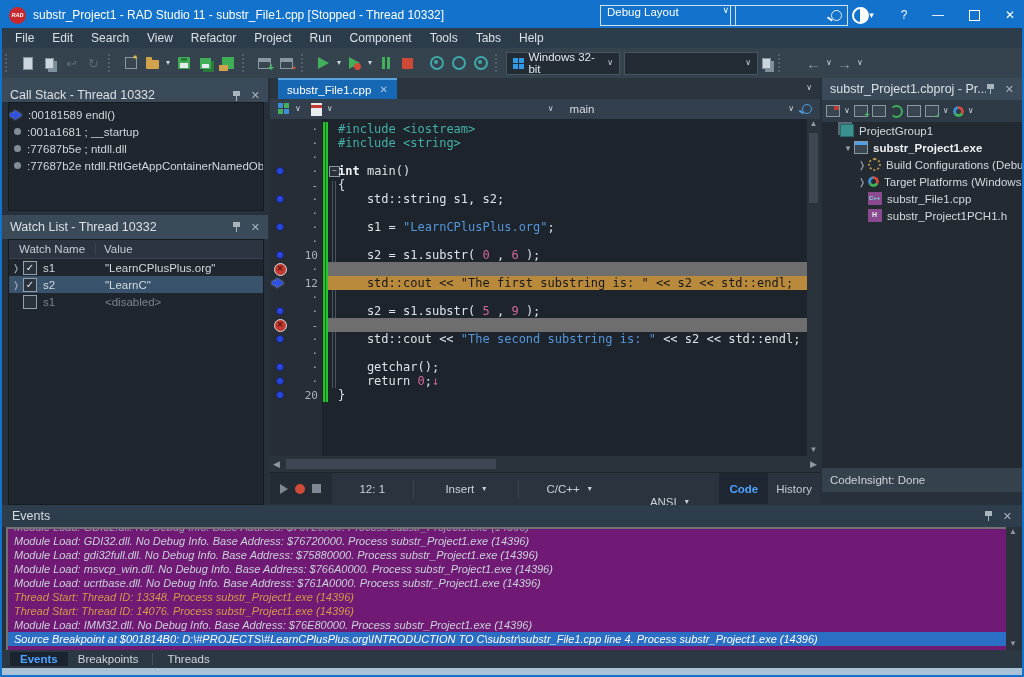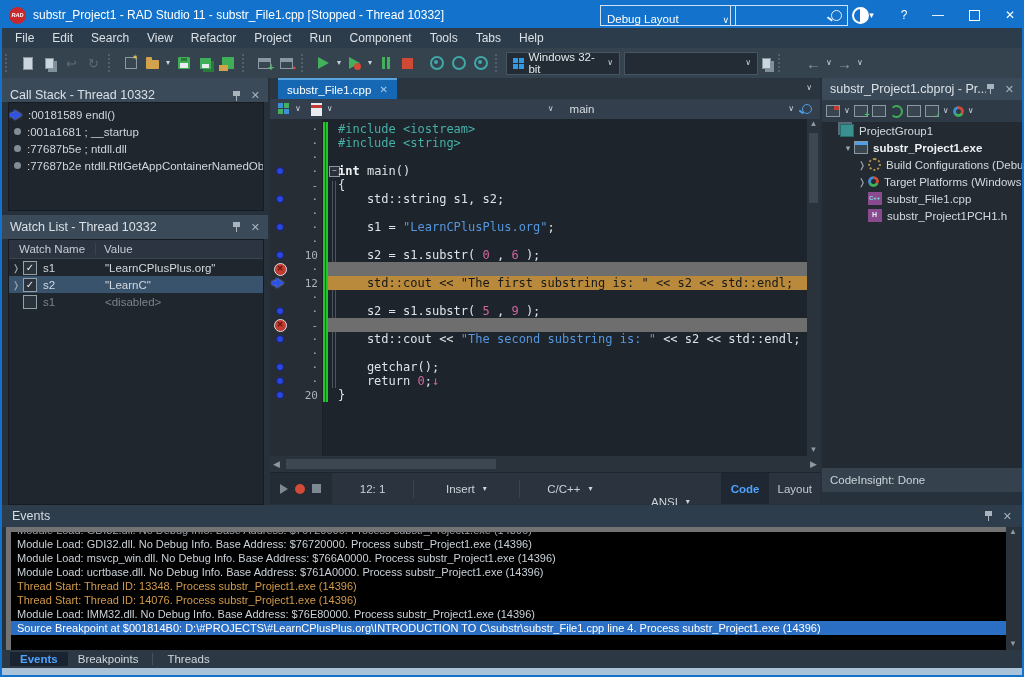--- a/index.html
+++ b/index.html
@@ -6,21 +6,21 @@
   #win{position:relative;width:1024px;height:677px;box-sizing:border-box;border:2px solid #1373cc;
        background:#27313c;font-family:"Liberation Sans",sans-serif;color:#d6dde3;overflow:hidden;
        font-size:12px;padding-left:6px;-webkit-font-smoothing:antialiased;}
   .abs{position:absolute;}
   
   .titlebar{left:0;top:0;right:0;height:26px;background:#1373cc;display:flex;align-items:center;color:#fff;}
   .rad-logo{width:17px;height:17px;margin:0 7px 0 7px;border-radius:50%;background:#c8272c;color:#fff;
             font-size:5.5px;font-weight:bold;font-style:italic;display:flex;align-items:center;justify-content:center;}
   .title-text{font-size:12px;white-space:nowrap;}
   .tb-combo{position:absolute;left:598px;top:3px;width:122px;height:19px;border:1px solid #cfe0f0;
-            display:flex;align-items:flex-end;justify-content:space-between;padding:0 6px;font-size:11.5px;color:#fff;}
+            display:flex;align-items:flex-start;justify-content:space-between;padding:0 6px;font-size:11.5px;color:#fff;}
   .tb-search{position:absolute;left:728px;top:3px;width:106px;height:19px;border:1px solid #cfe0f0;
              display:flex;align-items:center;justify-content:flex-end;padding:0 5px;}
   .mag{width:9px;height:9px;border:1.5px solid #eaf2fa;border-radius:50%;position:relative;}
   .mag::after{content:"";position:absolute;left:-5px;top:7px;width:6px;height:1.5px;background:#eaf2fa;transform:rotate(35deg);}
   .tb-btn{position:absolute;top:0;height:26px;display:flex;align-items:center;justify-content:center;color:#fff;}
   .theme-ic{width:13px;height:13px;border-radius:50%;border:2px solid #fff;background:linear-gradient(90deg,#1373cc 50%,#fff 50%);}
   .max-ic{width:9px;height:9px;border:1.5px solid #fff;}
   .caret{font-size:8px;color:#c9d4dd;line-height:1;}
   .caret-w{font-size:9px;color:#fff;line-height:1;}
   
@@ -141,21 +141,21 @@
   .ti-h{background:#8a4a8f;}
   .ti-h::after{content:"H";position:absolute;left:4px;top:2px;font-size:7px;color:#e8eef2;font-weight:bold;}
   .ci-bar{left:820px;top:466px;width:200px;height:24px;background:#35414d;display:flex;align-items:center;padding-left:8px;font-size:11.5px;color:#ccd4da;}
   .rp-ic{width:14px;height:12px;background:#39464f;box-shadow:inset 0 0 0 1px #8a98a4;position:relative;flex:0 0 auto;}
   .rp-red::before{content:"";position:absolute;right:1px;top:1px;width:5px;height:4px;background:#c23b33;}
   .rp-grn::before{content:"+";position:absolute;right:-2px;bottom:-3px;color:#45c05f;font-size:9px;font-weight:bold;}
   .rp-c{background:none;box-shadow:none;border:2px solid #3fae57;border-left-color:transparent;border-radius:50%;width:9px;height:9px;}
   .rp-chk::before{content:"✓";position:absolute;right:-2px;bottom:-3px;color:#45c05f;font-size:8px;}
   
   .ev-hdr{left:0;top:503px;right:0;height:22px;background:#2e3d4b;display:flex;align-items:center;padding:0 10px;font-size:12.5px;color:#d6dde3;}
-  .ev-log{left:4px;top:525px;width:1000px;height:123px;background:#000000;border:5px solid #737373;overflow:hidden;}
+  .ev-log{left:4px;top:525px;width:1000px;height:123px;background:#701a75;border:2px solid #737373;overflow:hidden;font-style:italic;}
   .ev-line{height:14px;display:flex;align-items:center;padding-left:6px;font-size:11px;color:#c9d1d8;white-space:nowrap;}
   .ev-line.thread{color:#d29a4a;}
   .ev-line.sel{background:#2b6fc4;color:#fff;}
   .ev-line.clipped{height:5px;overflow:hidden;align-items:flex-start;color:#9aa3ab;}
   .ev-line.clipped span{margin-top:-8px;}
   .ev-scroll{left:1004px;top:525px;width:14px;height:123px;background:#2a323b;color:#8d99a3;font-size:8px;text-align:center;}
   .ev-tabs{left:0;top:648px;right:0;height:18px;background:#2c3844;display:flex;align-items:center;font-size:11.5px;}
   .ev-tab{padding:1px 10px;color:#cfd7de;}
   .ev-tab.active{background:#1a2330;color:#4da3ff;font-weight:bold;margin-left:8px;}
   .ev-tabdiv{width:1px;height:12px;background:#46525e;margin:0 4px;}
@@ -556,21 +556,21 @@
     <div class="st-cell" style="width:104px;">
       <span>C/C++</span>
         <span class="caret">▾</span>
     </div>
     <div class="st-cell" style="width:104px;margin-top:27px;">
       <span>ANSI</span>
         <span class="caret">▾</span>
     </div>
     <div style="flex:1;"></div>
     <div class="code-tab">Code</div>
-    <div class="hist-tab">Layout</div>
+    <div class="hist-tab">History</div>
   </div>
 
   <div class="abs panel-hdr" style="left:820px;top:76px;width:200px;height:22px;box-sizing:border-box;">
     <span style="white-space:nowrap;overflow:hidden;">substr_Project1.cbproj - Pr...</span>
     <span class="sp"></span>
     <span class="pin"></span>
     <span class="xico">✕</span>
   </div>
   <div class="abs rp-toolbar">
     <span class="rp-ic rp-red"></span>
@@ -627,20 +627,23 @@
     <span class="xico">✕</span>
   </div>
   <div class="abs ev-log">
       <div class="ev-line clipped">
         <span>Module Load: GDI32.dll. No Debug Info. Base Address: $76720000. Process substr_Project1.exe (14396)</span>
       </div>
       <div class="ev-line module">
         <span>Module Load: GDI32.dll. No Debug Info. Base Address: $76720000. Process substr_Project1.exe (14396)</span>
       </div>
       <div class="ev-line module">
+        <span>Module Load: gdi32full.dll. No Debug Info. Base Address: $75880000. Process substr_Project1.exe (14396)</span>
+      </div>
+      <div class="ev-line module">
         <span>Module Load: msvcp_win.dll. No Debug Info. Base Address: $766A0000. Process substr_Project1.exe (14396)</span>
       </div>
       <div class="ev-line module">
         <span>Module Load: ucrtbase.dll. No Debug Info. Base Address: $761A0000. Process substr_Project1.exe (14396)</span>
       </div>
       <div class="ev-line thread">
         <span>Thread Start: Thread ID: 13348. Process substr_Project1.exe (14396)</span>
       </div>
       <div class="ev-line thread">
         <span>Thread Start: Thread ID: 14076. Process substr_Project1.exe (14396)</span>

